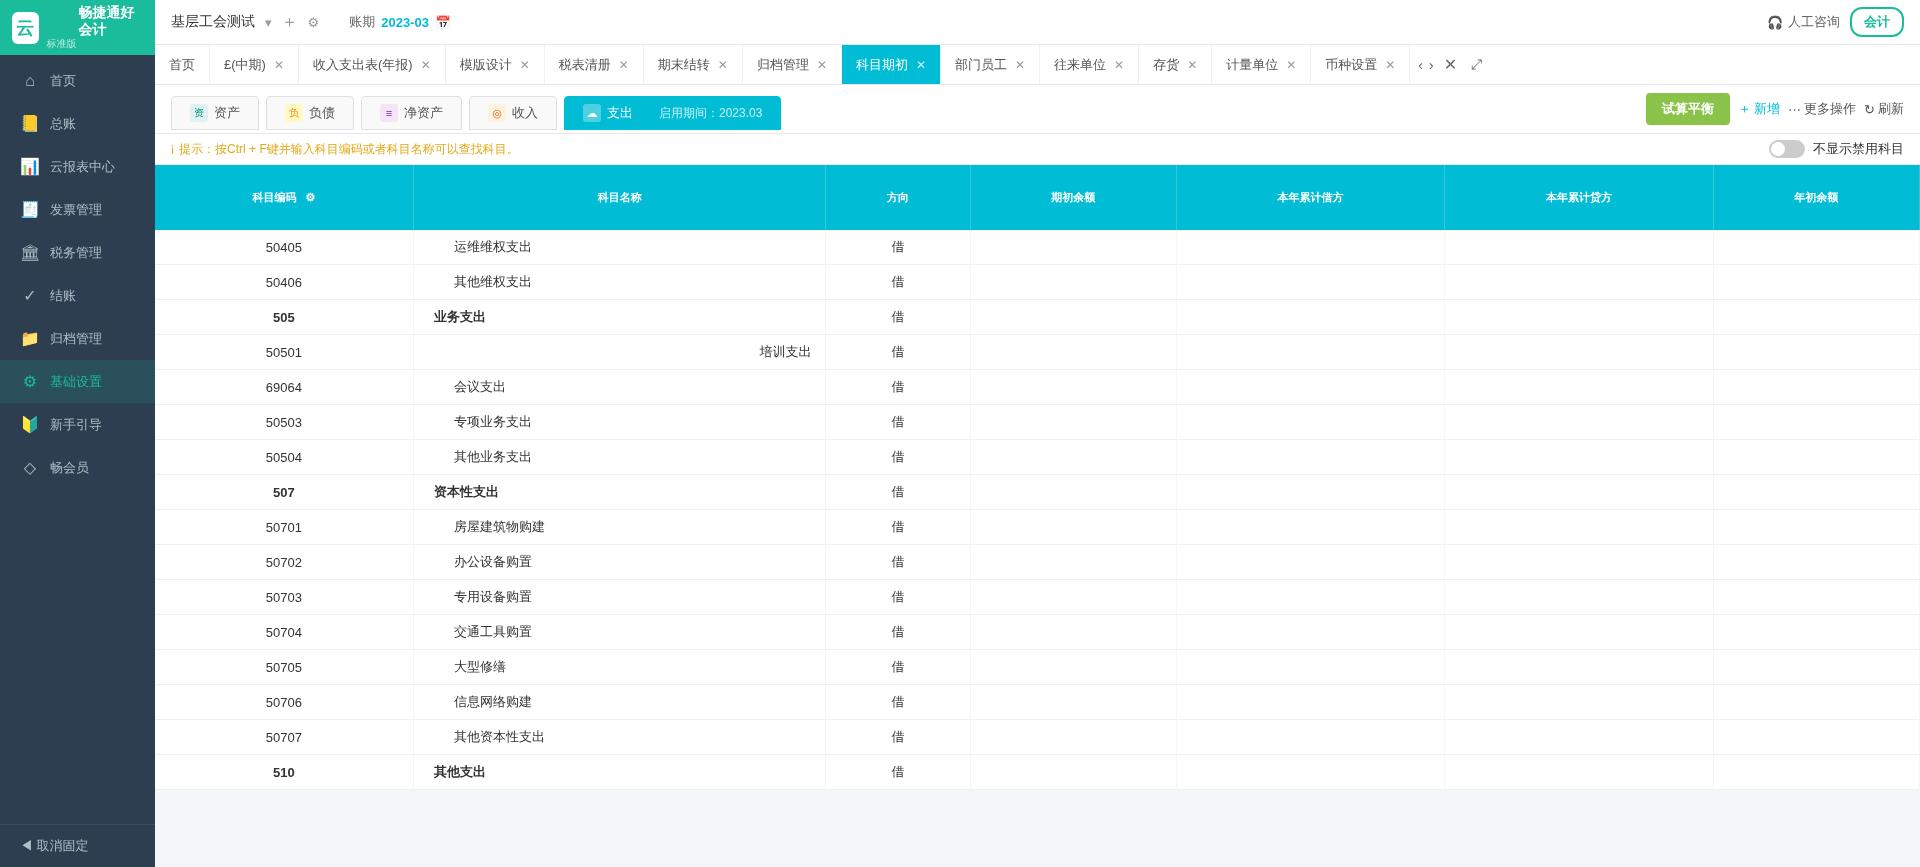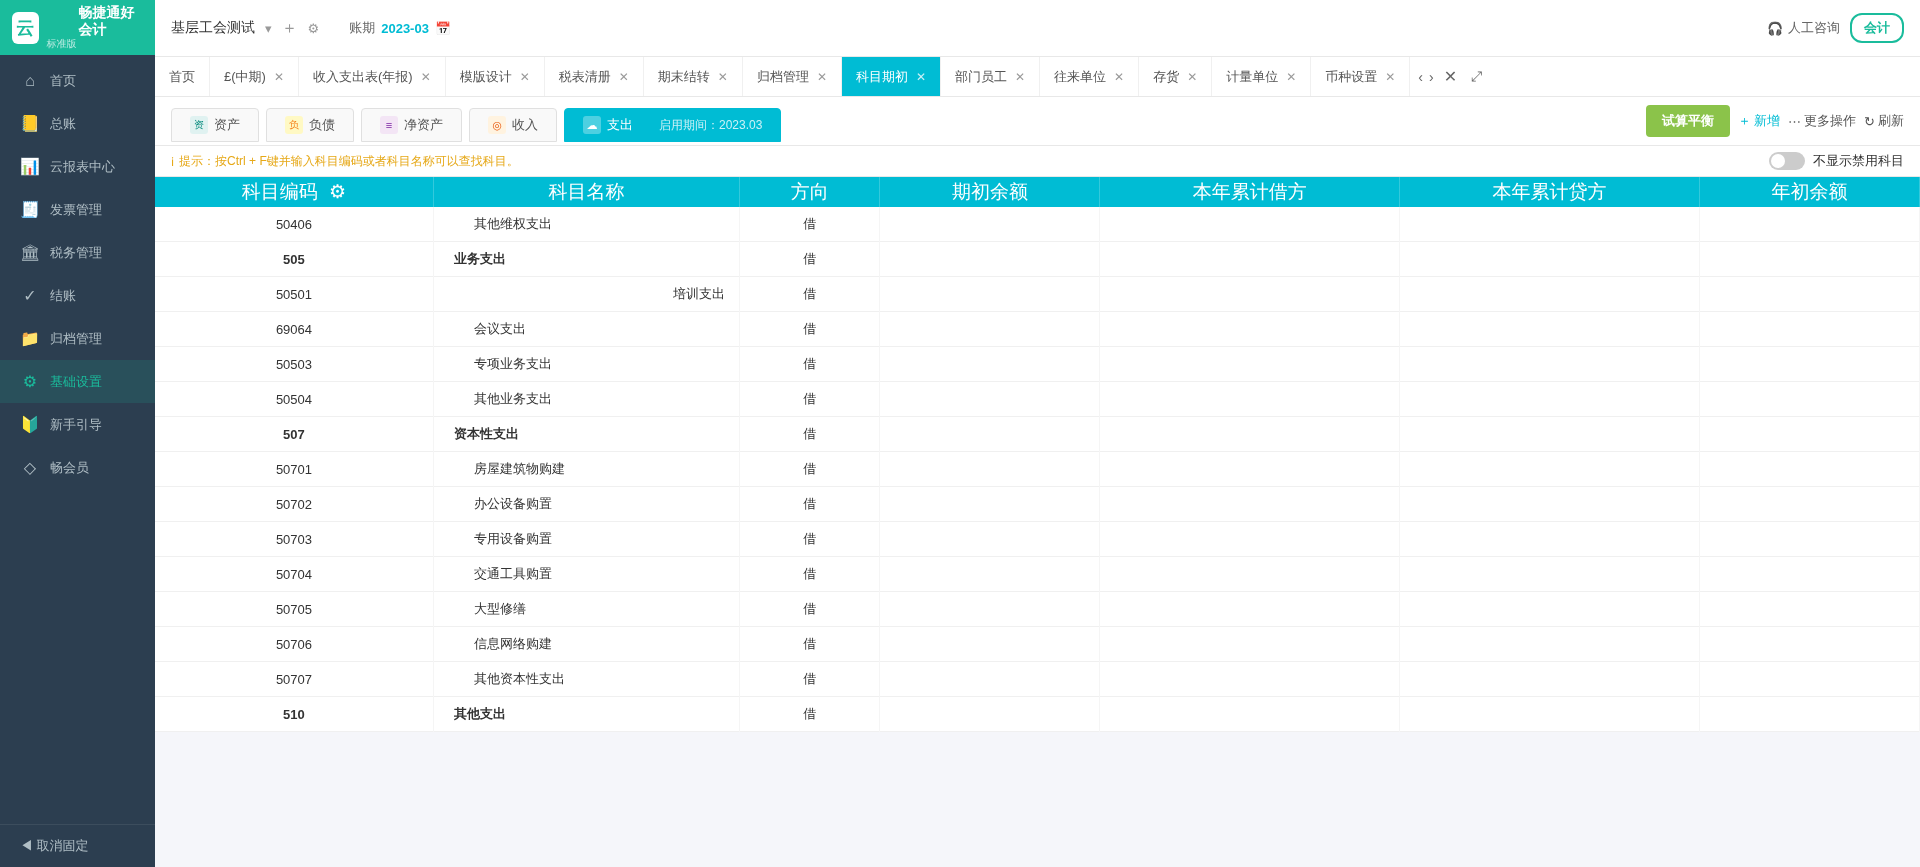--- a/index.html
+++ b/index.html
@@ -49,21 +49,21 @@
       cursor: pointer;
       border-top: 1px solid rgba(255,255,255,0.08);
     }
 
     
     #main { flex: 1; display: flex; flex-direction: column; overflow: hidden; }
 
     
     #topbar {
       background: white;
-      height: 57px;
+      height: 45px;
       display: flex; align-items: center;
       padding: 0 16px;
       border-bottom: 1px solid #e8e8e8;
       gap: 10px;
     }
     #topbar .period-info { display: flex; align-items: center; gap: 6px; margin-left: 20px; font-size: 13px; color: #666; }
     #topbar .spacer { flex: 1; }
     #topbar .support-btn { display: flex; align-items: center; gap: 4px; color: #666; font-size: 13px; cursor: pointer; }
     #topbar .account-btn {
       border: 2px solid #1abc9c;
@@ -161,23 +161,23 @@
     table {
       width: 100%;
       border-collapse: collapse;
       background: white;
     }
     thead tr {
       background: #00bcd4;
       color: white;
     }
     thead th {
-      padding: 2px 14px;
-      font-size: 19px;
-      font-weight: normal;
+      padding: 25px 14px;
+      font-size: 11px;
+      font-weight: bold;
       text-align: center;
       border-right: 1px solid rgba(255,255,255,0.2);
       white-space: nowrap;
     }
     thead th:first-child { text-align: center; }
     tbody tr {
       border-bottom: 1px solid #f0f0f0;
       background: white;
     }
     tbody td {
@@ -408,20 +408,29 @@
             </th>
             <th>科目名称</th>
             <th>方向</th>
             <th>期初余额</th>
             <th>本年累计借方</th>
             <th>本年累计贷方</th>
             <th>年初余额</th>
           </tr>
         </thead>
         <tbody id="table-body">
+        <tr>
+              <td>50405</td>
+              <td style="text-align: left; padding-left: 40px;">运维维权支出</td>
+              <td class="direction-cell">借</td>
+              <td></td>
+              <td></td>
+              <td></td>
+              <td></td>
+            </tr>
             <tr>
               <td>50406</td>
               <td style="text-align: left; padding-left: 40px;">其他维权支出</td>
               <td class="direction-cell">借</td>
               <td></td>
               <td></td>
               <td></td>
               <td></td>
             </tr>
             <tr>

